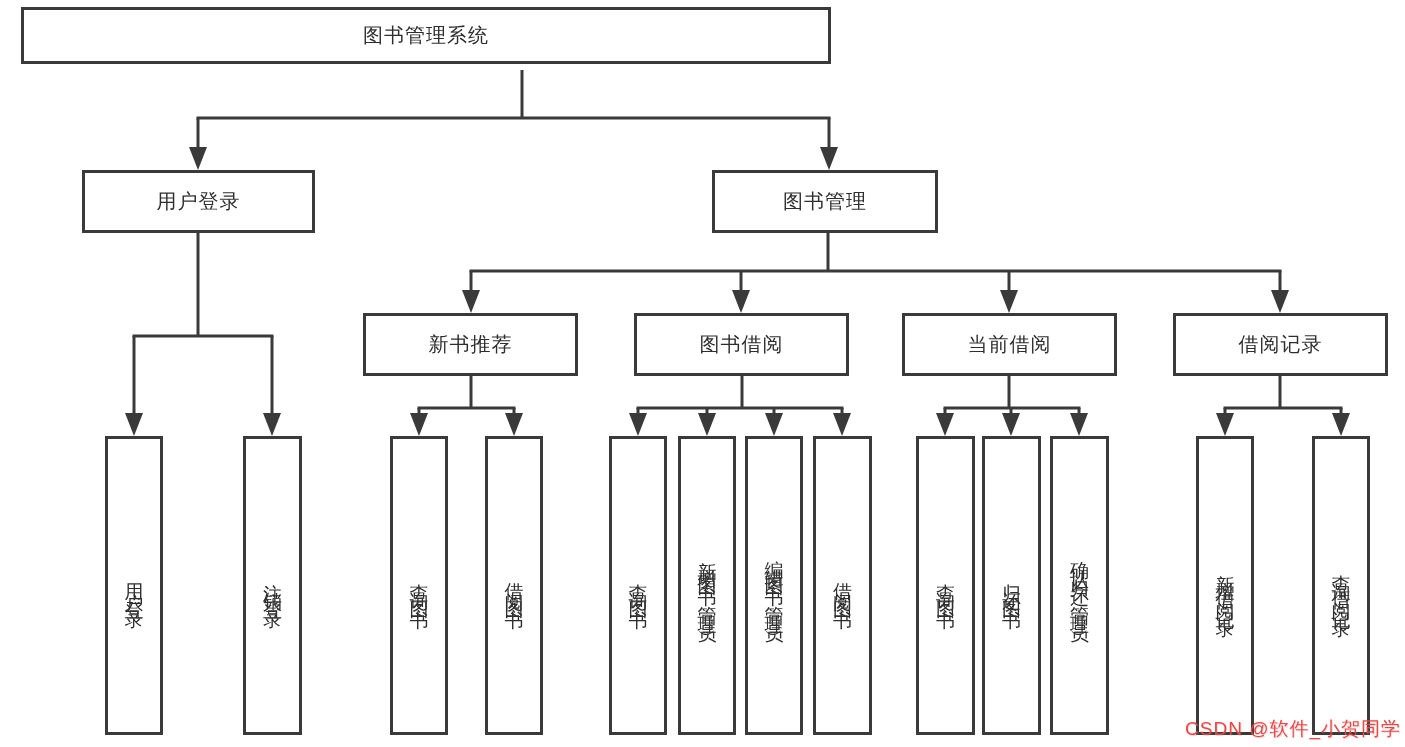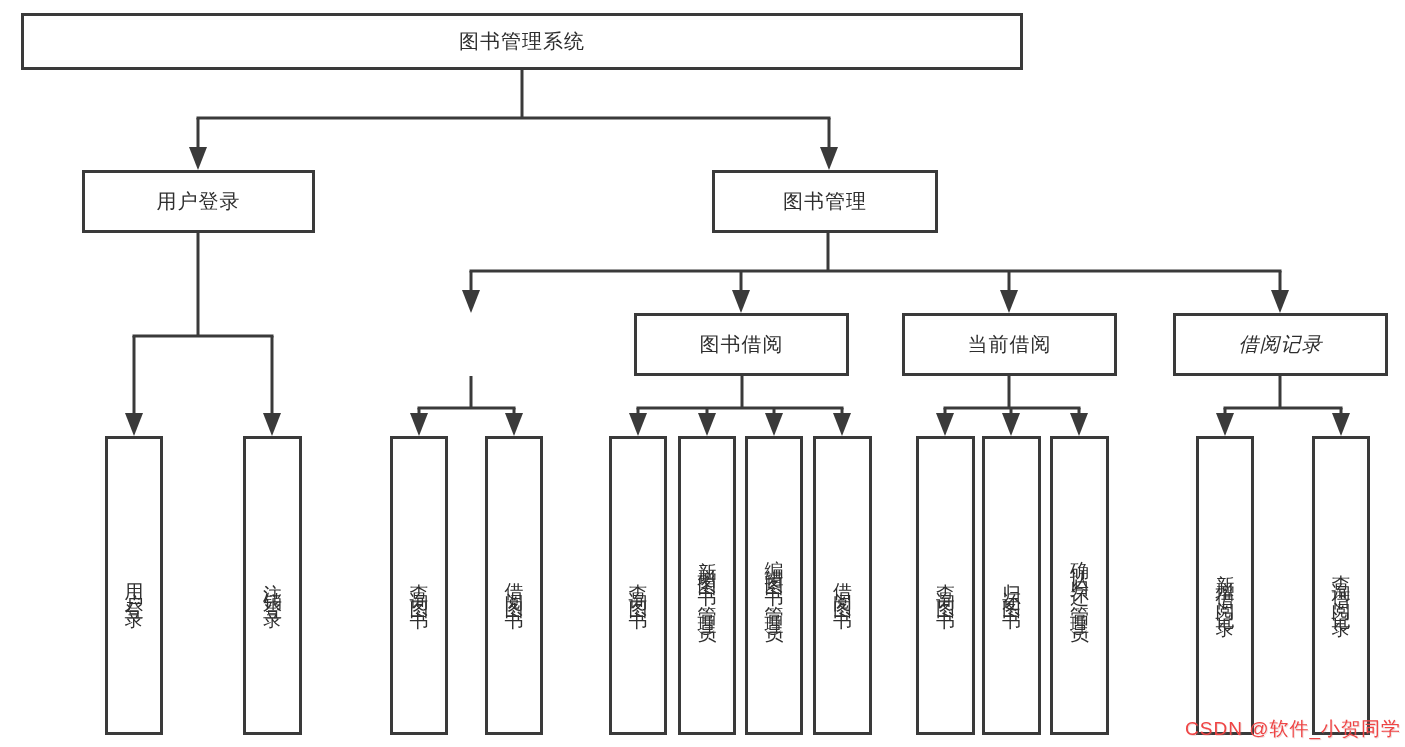--- a/index.html
+++ b/index.html
@@ -133,28 +133,29 @@
     <g>
       <path d="M1280 376 V408"></path>
       <path d="M1223.5 408 H1342.5"></path>
       <path d="M1225 408 V416"></path>
       <polygon points="1216,413 1234,413 1225,436" fill="#3a3a3a" stroke="none"></polygon>
       <path d="M1341 408 V416"></path>
       <polygon points="1332,413 1350,413 1341,436" fill="#3a3a3a" stroke="none"></polygon>
     </g>
   </svg>
 
-  <div class="box h" style="left:21px; top:13px; width:1002px; height:57px;">图书管理系统</div>
+  <div class="box h" style="left:21px; top:7px; width:810px; height:57px;">图书管理系统</div>
 
   <div class="box h" style="left:82px; top:170px; width:233px; height:63px;">用户登录</div>
   <div class="box h" style="left:712px; top:170px; width:226px; height:63px;">图书管理</div>
 
+  <div class="box h" style="left:363px; top:313px; width:215px; height:63px;">新书推荐</div>
   <div class="box h" style="left:902px; top:313px; width:215px; height:63px;">当前借阅</div>
   <div class="box h" style="left:634px; top:313px; width:215px; height:63px;">图书借阅</div>
-  <div class="box h" style="left:1173px; top:313px; width:215px; height:63px;font-style:italic;">借阅记录</div>
+  <div class="box h" style="left:1173px; top:313px; width:215px; height:63px;">借阅记录</div>
 
   <div class="box v" style="left:105px; top:436px; width:58px; height:299px;">
     <span class="vtext">用户登录</span>
   </div>
   <div class="box v" style="left:243px; top:436px; width:59px; height:299px;">
     <span class="vtext">注销登录</span>
   </div>
   <div class="box v" style="left:390px; top:436px; width:58px; height:299px;">
     <span class="vtext">查询图书</span>
   </div>

